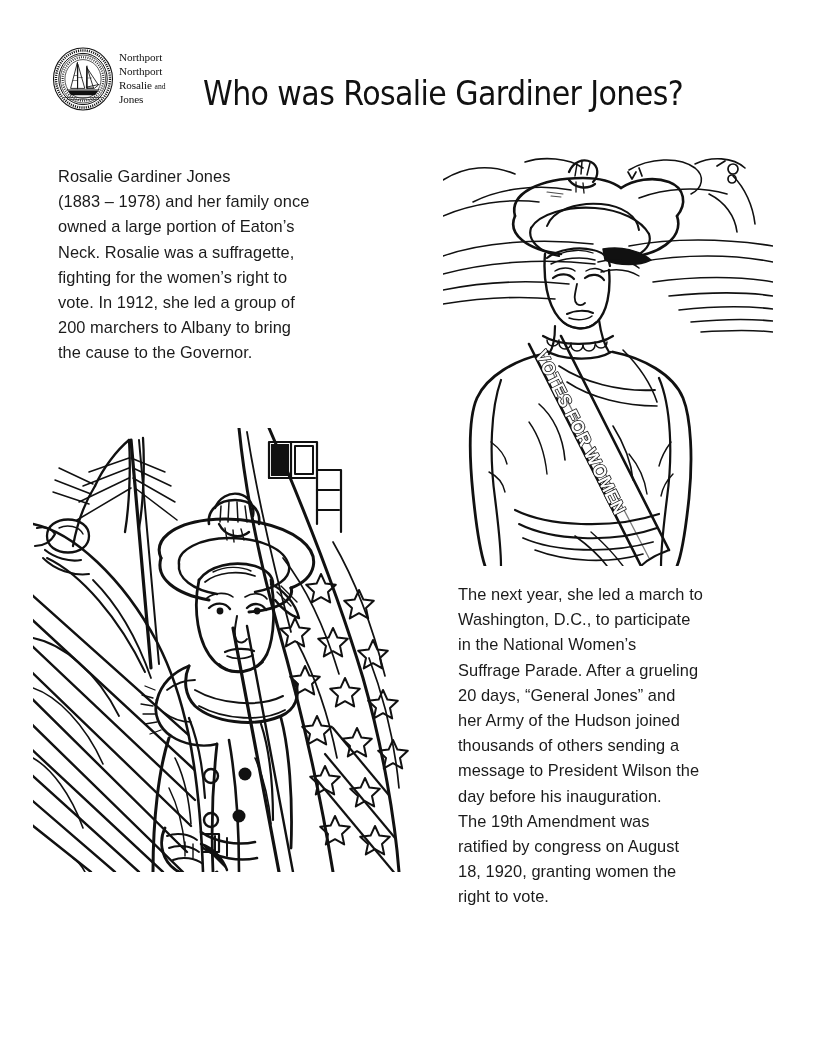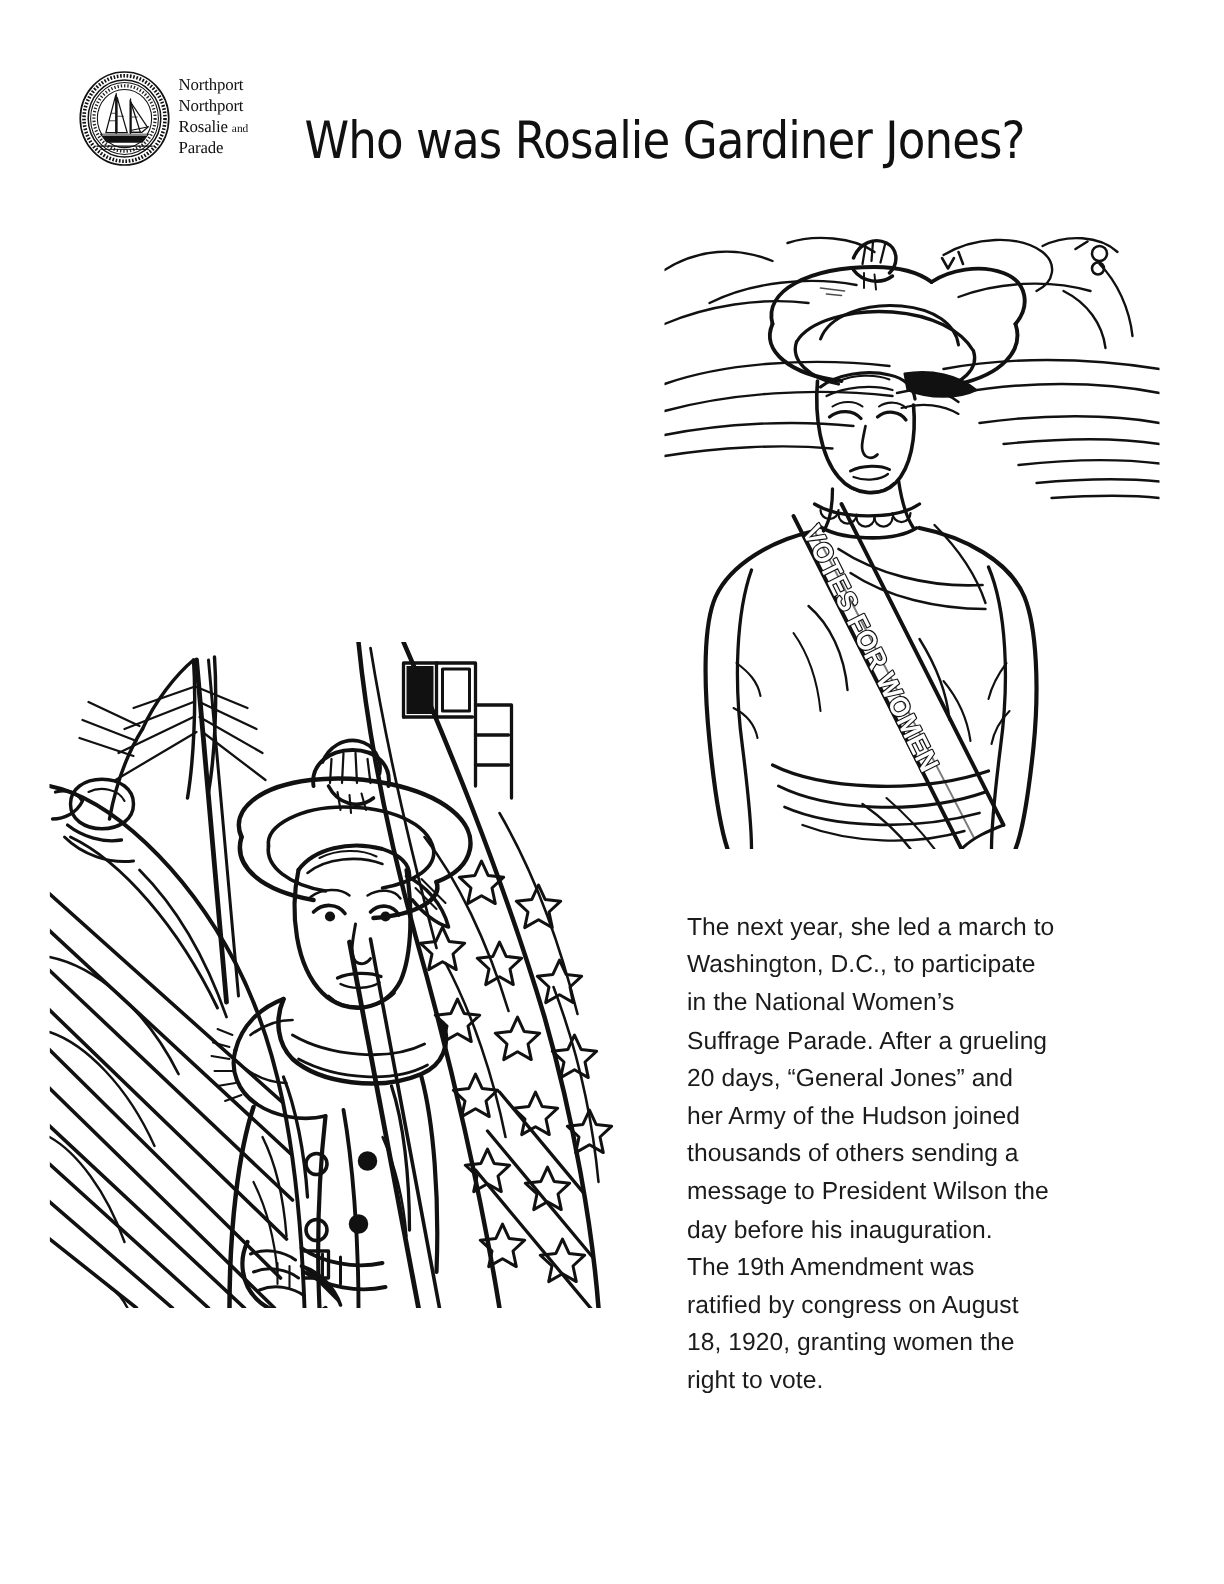--- a/index.html
+++ b/index.html
@@ -91,21 +91,21 @@
   }
 
   .para-intro {
     left: 58px;
     top: 164px;
     width: 330px;
   }
 
   .para-march {
     left: 458px;
-    top: 606px;
+    top: 582px;
     width: 320px;
   }
 
   
   .illus {
     position: absolute;
   }
   .illus svg {
     display: block;
     width: 100%;
@@ -171,27 +171,35 @@
 
           <line x1="12.5" y1="50.4" x2="49.5" y2="50.4" stroke-width="0.7"></line>
           <line x1="15.0" y1="52.6" x2="47.0" y2="52.6" stroke-width="0.6"></line>
         </g>
       </svg>
 
       <div class="logo-words">
         <div>Northport</div>
         <div>Northport</div>
         <div><span>Rosalie</span> <span class="and">and</span></div>
-        <div>Parade</div>
+        <div>Jones</div>
       </div>
     </div>
 
     <h1 class="title">Who was Rosalie Gardiner Jones?</h1>
   </div>
 
+  <div class="para para-intro">Rosalie Gardiner Jones
+(1883 – 1978) and her family once
+owned a large portion of Eaton’s
+Neck. Rosalie was a suffragette,
+fighting for the women’s right to
+vote. In 1912, she led a group of
+200 marchers to Albany to bring
+the cause to the Governor.</div>
 
   <div class="illus illus-sash">
     <svg viewBox="0 0 330 412" aria-hidden="true">
       <rect width="330" height="412" fill="#ffffff"></rect>
       <g fill="none" stroke="#111" stroke-linecap="round" stroke-linejoin="round">
 
         <g stroke-width="1.6">
           <path d="M0 26 C 22 12, 48 10, 72 20"></path>
           <path d="M82 8 C 100 2, 126 4, 140 14"></path>
           <path d="M186 16 C 206 4, 236 2, 252 14 C 262 22, 260 34, 248 40"></path>

